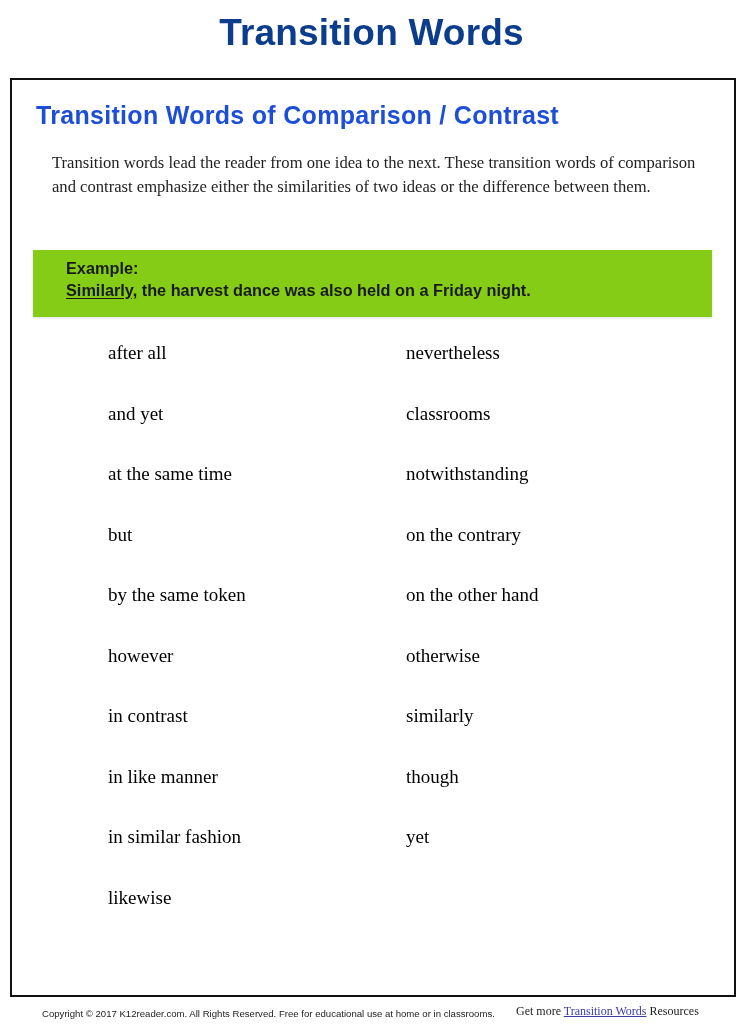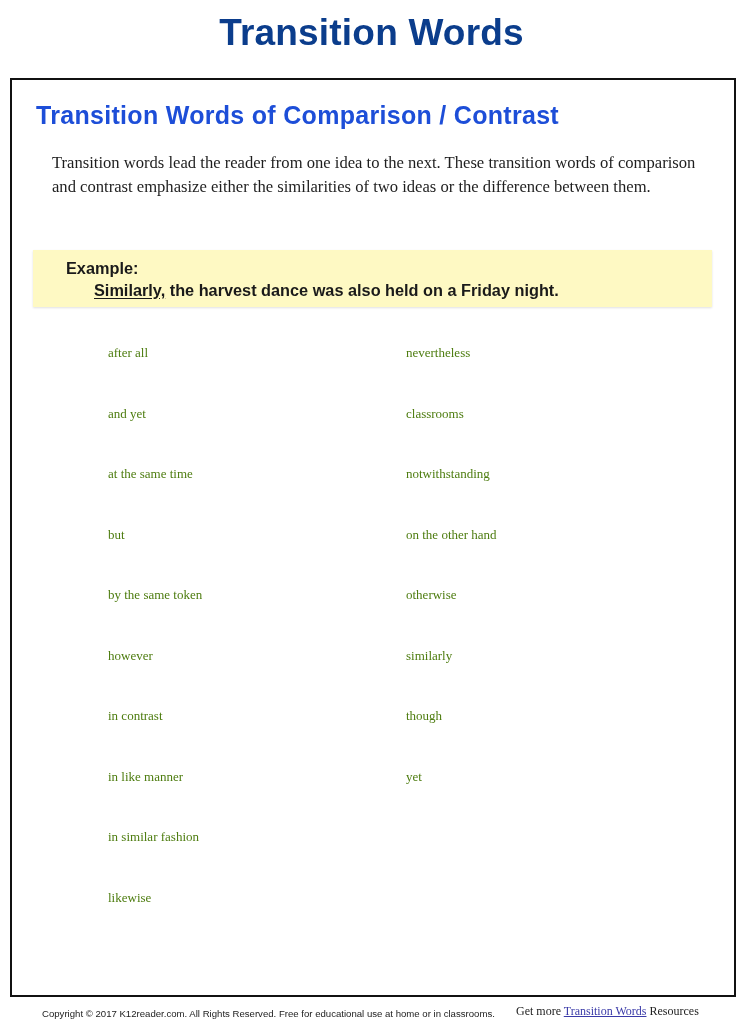--- a/index.html
+++ b/index.html
@@ -59,22 +59,22 @@
       font-family: "Liberation Serif", serif;
       font-size: 16.6px;
       line-height: 23.5px;
       color: #1e1e1e;
     }
     .example-box {
       position: absolute;
       left: 33px;
       top: 250px;
       width: 679px;
-      height: 57px;
-      background: #fef9c3;
+      height: 67px;
+      background: #84cc16;
       box-shadow: 0 1px 2px rgba(0,0,0,0.12);
     }
     .example-label {
       position: absolute;
       left: 33px;
       top: 9px;
       font-family: "Liberation Sans", sans-serif;
       font-weight: bold;
       font-size: 16.3px;
       color: #1a1a1a;
@@ -85,43 +85,42 @@
       top: 31px;
       font-family: "Liberation Sans", sans-serif;
       font-weight: bold;
       font-size: 16.3px;
       color: #1a1a1a;
       white-space: nowrap;
     }
     .example-keyword {
       text-decoration: underline;
       text-underline-offset: 2px;
-      margin-left: 28px;
     }
     .word-list {
       position: absolute;
       top: 340px;
       left: 0;
       width: 743px;
     }
     .word-col {
       position: absolute;
       top: 0;
       margin: 0;
       padding: 0;
       list-style: none;
     }
     .word-col.left { left: 108px; }
     .word-col.right { left: 406px; }
     .word {
       height: 60.5px;
       font-family: "Liberation Serif", serif;
-      font-size: 13px;
+      font-size: 19px;
       line-height: 26px;
-      color: #4d7c0f;
+      color: #000000;
       white-space: nowrap;
     }
     .footer-copyright {
       position: absolute;
       left: 12px;
       top: 1008px;
       font-family: "Liberation Sans", sans-serif;
       font-size: 9.6px;
       color: #222222;
       white-space: nowrap;
@@ -168,20 +167,21 @@
     <li class="word">however</li>
     <li class="word">in contrast</li>
     <li class="word">in like manner</li>
     <li class="word">in similar fashion</li>
     <li class="word">likewise</li>
   </ul>
   <ul class="word-col right">
     <li class="word">nevertheless</li>
     <li class="word">classrooms</li>
     <li class="word">notwithstanding</li>
+    <li class="word">on the contrary</li>
     <li class="word">on the other hand</li>
     <li class="word">otherwise</li>
     <li class="word">similarly</li>
     <li class="word">though</li>
     <li class="word">yet</li>
   </ul>
 </div>
 
 <div class="footer-copyright">Copyright © 2017  K12reader.com. All Rights Reserved. Free for educational use at home or in classrooms.</div>
 

